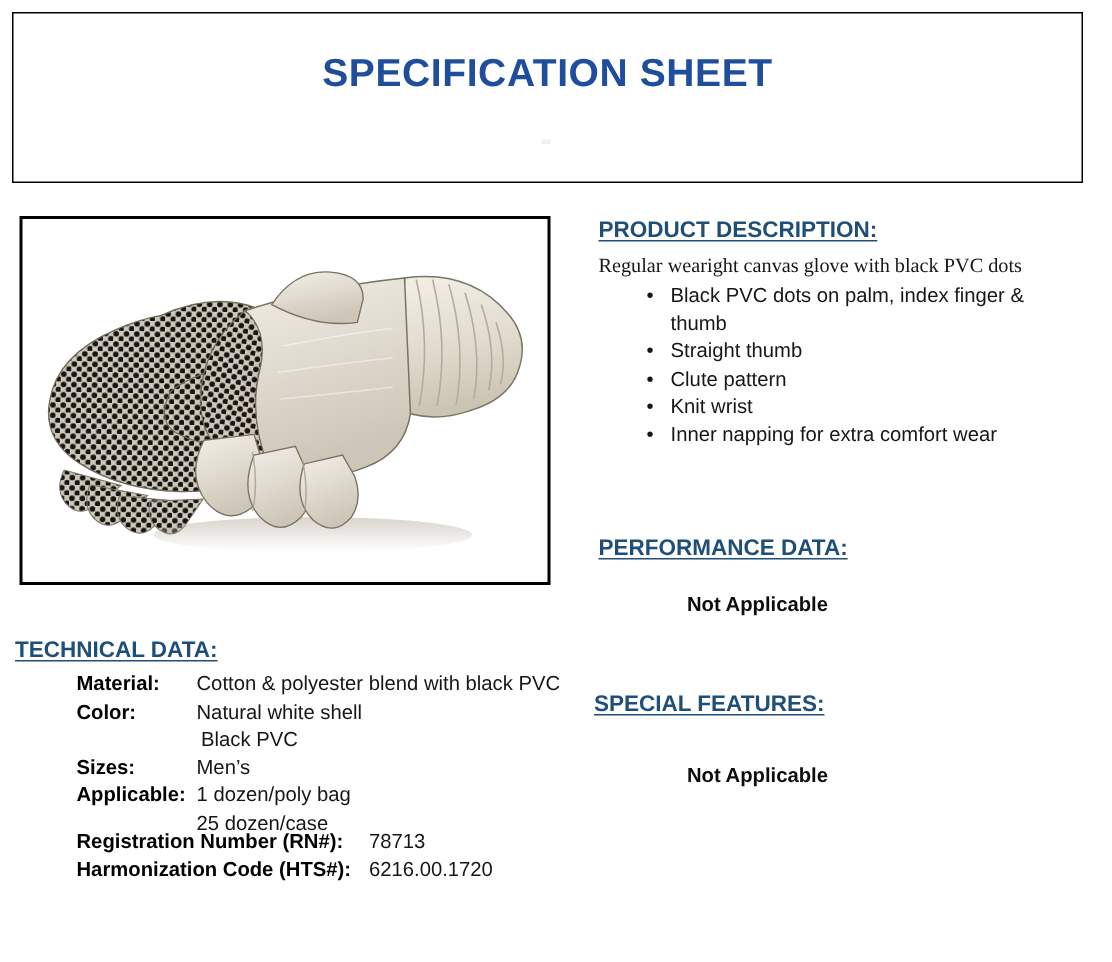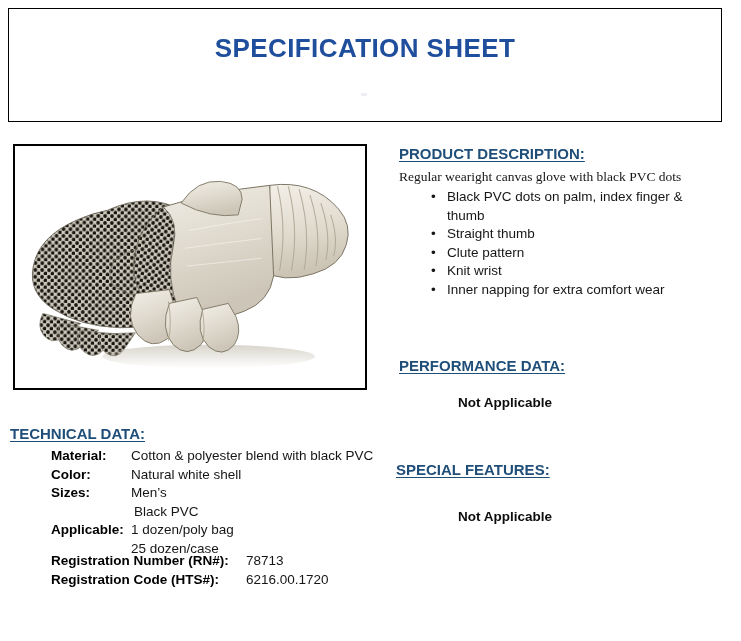--- a/index.html
+++ b/index.html
@@ -291,40 +291,40 @@
 
 <div id="technical-data-table">
   <div class="tech-row narrow">
     <span class="tech-label">Material:</span>
     <span class="tech-value">Cotton &amp; polyester blend with black PVC</span>
   </div>
   <div class="tech-row narrow">
     <span class="tech-label">Color:</span>
     <span class="tech-value">Natural white shell</span>
   </div>
-  <div class="tech-row narrow">
-    <span class="tech-label">Sizes:</span>
-    <span class="tech-value">Men’s</span>
-  </div>
   <div class="tech-row cont">
     <span class="tech-label"></span>
     <span class="tech-value">Black PVC</span>
+  </div>
+  <div class="tech-row narrow">
+    <span class="tech-label">Sizes:</span>
+    <span class="tech-value">Men’s</span>
   </div>
   <div class="tech-row narrow">
     <span class="tech-label">Applicable:</span>
     <span class="tech-value">1 dozen/poly bag</span>
   </div>
   <div class="tech-row narrow">
     <span class="tech-label"></span>
     <span class="tech-value">25 dozen/case</span>
   </div>
 </div>
 
 <div id="technical-data-table-bottom">
   <div class="tech-row wide">
     <span class="tech-label">Registration Number (RN#):</span>
     <span class="tech-value">78713</span>
   </div>
   <div class="tech-row wide">
-    <span class="tech-label">Registration Code (HTS#):</span>
+    <span class="tech-label">Harmonization Code (HTS#):</span>
     <span class="tech-value">6216.00.1720</span>
   </div>
 </div>
 
 </body></html>

